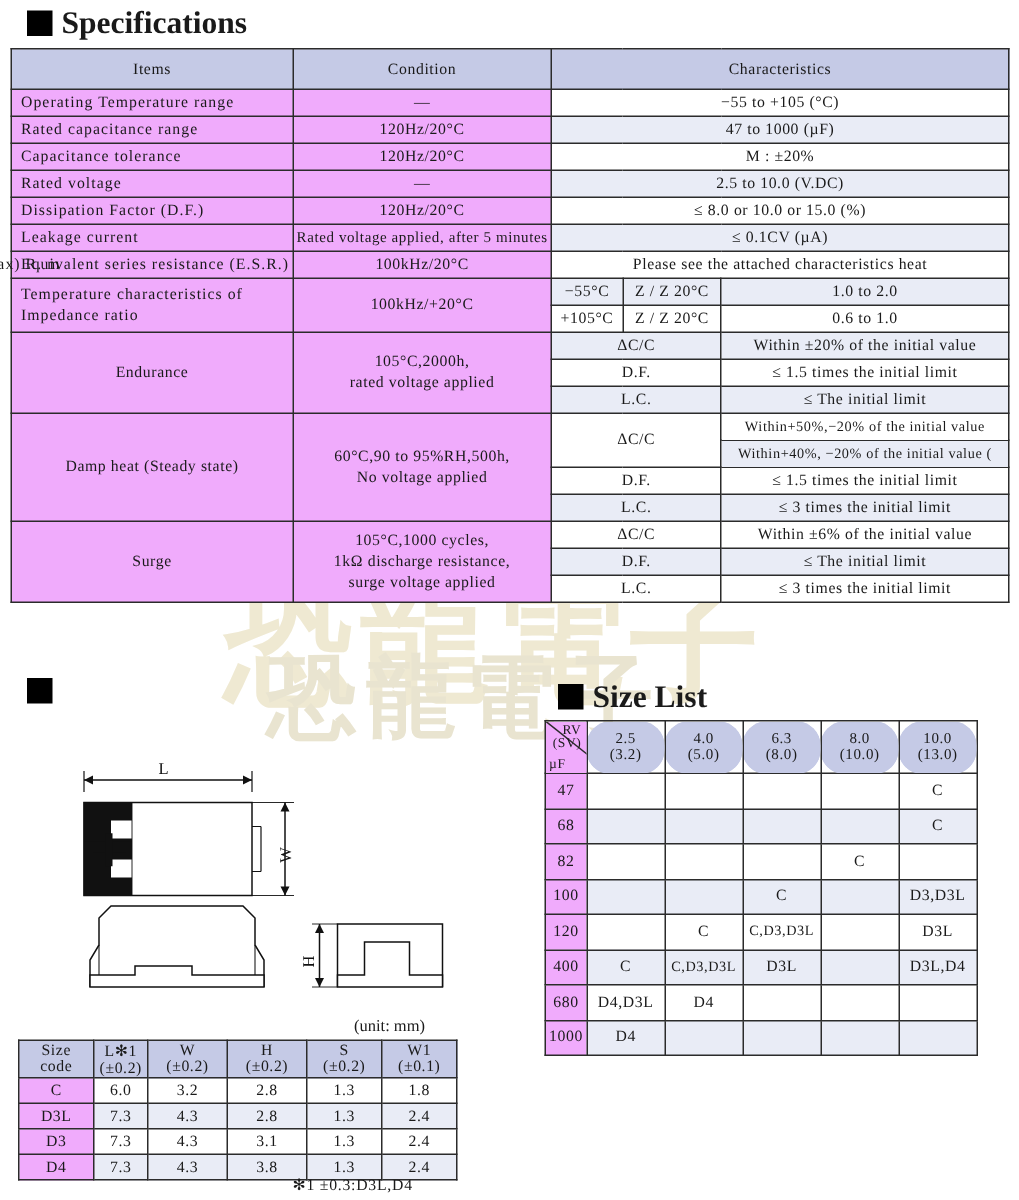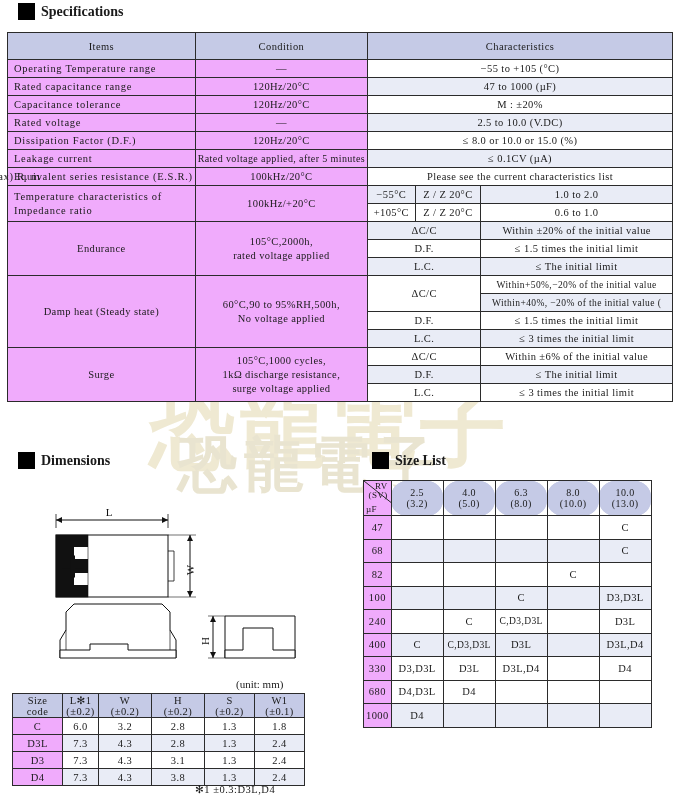--- a/index.html
+++ b/index.html
@@ -26,21 +26,21 @@
     position:absolute; left:178px; top:425px;
     font-size:60px; font-weight:bold;
     font-family:"DejaVu Sans", sans-serif;
     color:#e9e4d0; letter-spacing:6px;
     white-space:nowrap; z-index:0;
   }
 
   
   .sec-head {
     display:flex; align-items:center; gap:6px;
-    font-size:14px; font-weight:bold;
+    font-size:21px; font-weight:bold;
     font-family:"Liberation Serif", serif;
     position:relative; z-index:2;padding-left:10px;
   }
   .sec-sq { width:17px; height:17px; background:#000; display:inline-block; }
 
   #spec-head { position:absolute; left:8px; top:3px; }
   #dim-head  { position:absolute; left:8px; top:452px; }
   #size-head { position:absolute; left:362px; top:452px; }
 
   
@@ -153,21 +153,21 @@
   </tr>
 
   <tr>
     <td class="cream item">
       <span class="ovl">
         <span>Equivalent series resistance (E.S.R.)</span>
         <span class="over">(Max) R. m</span>
       </span>
     </td>
     <td class="cream">100kHz/20°C</td>
-    <td class="white" colspan="3">Please see the current characteristics list</td>
+    <td class="white" colspan="3">Please see the attached characteristics heat</td>
   </tr>
 
   <tr>
     <td class="cream item" rowspan="2" style="line-height:14px">
       <span>Temperature characteristics of</span><br>
       <span>Impedance ratio</span>
     </td>
     <td class="cream" rowspan="2">100kHz/+20°C</td>
     <td class="band">−55°C</td>
     <td class="band">Z / Z 20°C</td>
@@ -234,21 +234,20 @@
   </tr>
   <tr>
     <td class="white" colspan="2">L.C.</td>
     <td class="white">≤ 3 times the initial limit</td>
   </tr>
 </tbody>
   </table>
 
 <div class="sec-head" id="dim-head">
   <span class="sec-sq"></span>
-  <span>Dimensions</span>
 </div>
 
 <svg id="dim-fig" viewBox="0 0 330 185">
   <g stroke="#111" fill="none" stroke-width="1">
 
     <line x1="46" y1="40" x2="158" y2="40"></line>
     <path d="M46,40 l6,-3 l0,6 z" fill="#111" stroke="none"></path>
     <path d="M158,40 l-6,-3 l0,6 z" fill="#111" stroke="none"></path>
     <line x1="46" y1="34" x2="46" y2="48" stroke-width="0.8"></line>
     <line x1="158" y1="34" x2="158" y2="48" stroke-width="0.8"></line>
@@ -443,44 +442,36 @@
       </tr>
       <tr>
         <td class="cream rowlab">100</td>
         <td class="band"></td>
         <td class="band"></td>
         <td class="band">C</td>
         <td class="band"></td>
         <td class="band">D3,D3L</td>
       </tr>
       <tr>
-        <td class="cream rowlab">240</td>
+        <td class="cream rowlab">120</td>
         <td class="white"></td>
         <td class="white">C</td>
         <td class="white" style="font-size: 9.5px;">C,D3,D3L</td>
         <td class="white"></td>
         <td class="white">D3L</td>
       </tr>
       <tr>
         <td class="cream rowlab">400</td>
         <td class="band">C</td>
         <td class="band" style="font-size: 9.5px;">C,D3,D3L</td>
         <td class="band">D3L</td>
         <td class="band"></td>
         <td class="band">D3L,D4</td>
       </tr>
       <tr>
-        <td class="cream rowlab">330</td>
-        <td class="white">D3,D3L</td>
-        <td class="white">D3L</td>
-        <td class="white">D3L,D4</td>
-        <td class="white"></td>
-        <td class="white">D4</td>
-      </tr>
-      <tr>
         <td class="cream rowlab">680</td>
         <td class="white">D4,D3L</td>
         <td class="white">D4</td>
         <td class="white"></td>
         <td class="white"></td>
         <td class="white"></td>
       </tr>
       <tr>
         <td class="cream rowlab">1000</td>
         <td class="band">D4</td>

